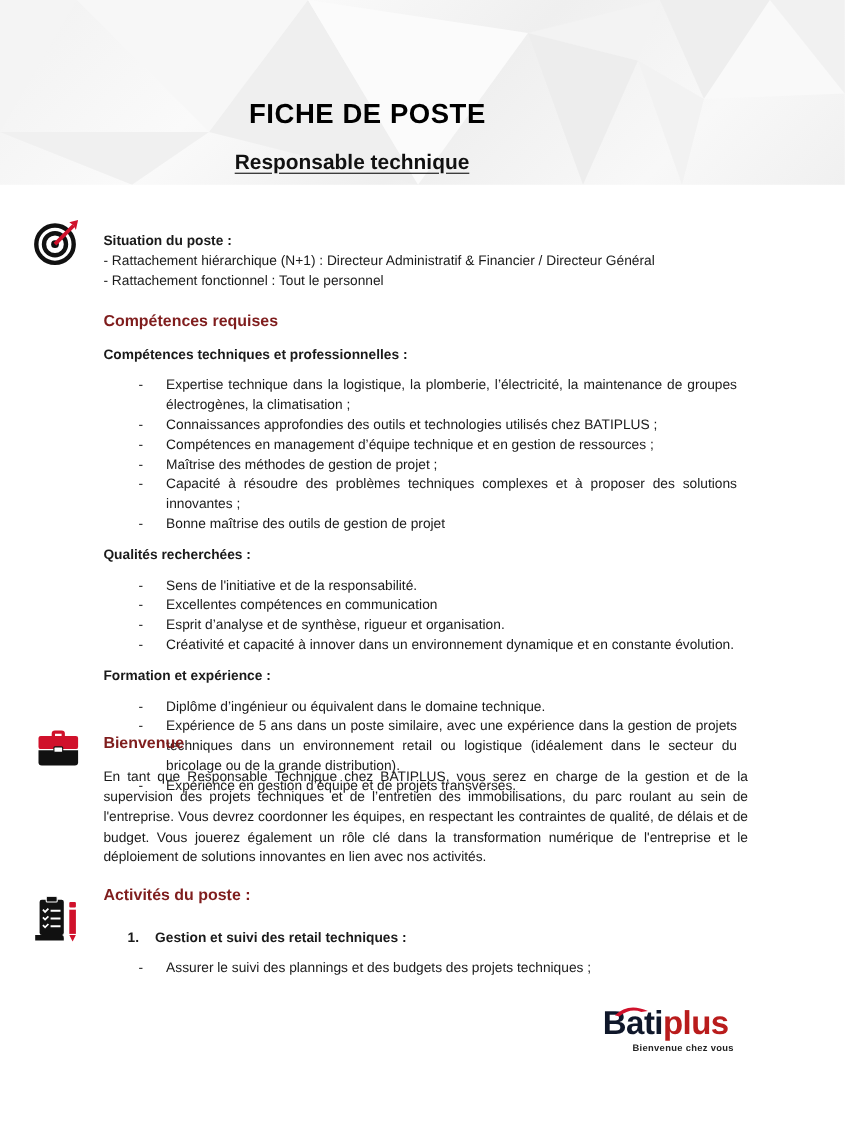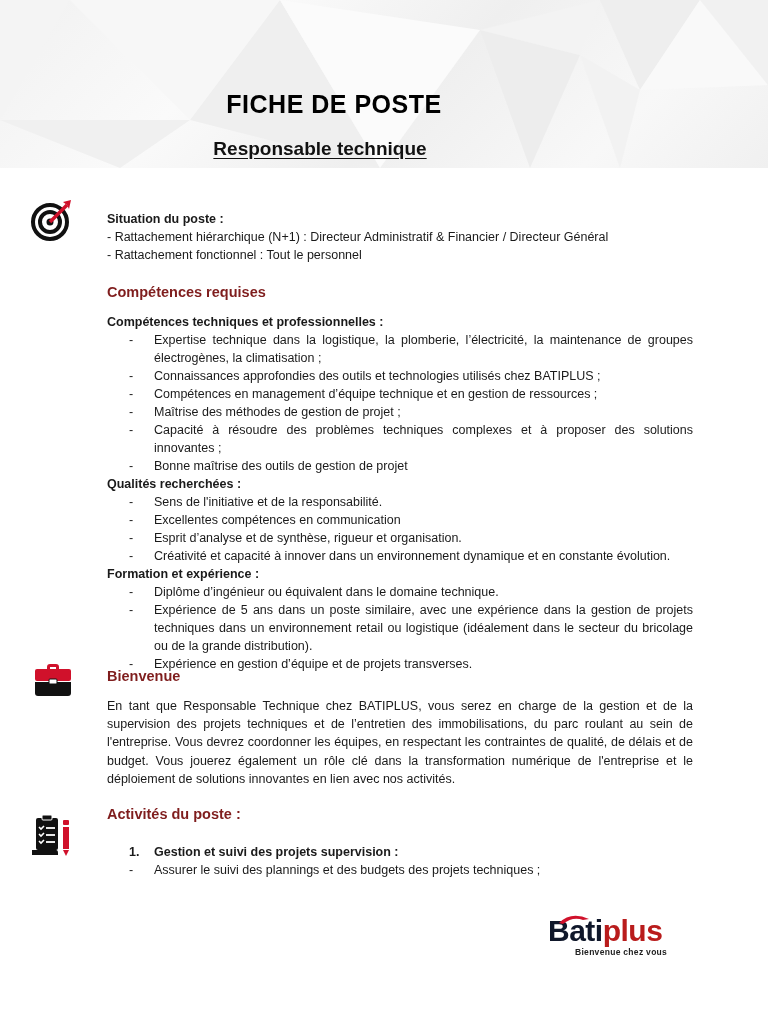--- a/index.html
+++ b/index.html
@@ -18,24 +18,24 @@
     .title {
       position: absolute; left: 0; width: 668px; top: 90px; text-align: center;
       font-family: "Liberation Sans", sans-serif; font-weight: bold; font-size: 25px;
       letter-spacing: 0.5px; color: #000;
     }
     .subtitle {
       position: absolute; left: 0; width: 640px; top: 138px; text-align: center;
       font-size: 19px; font-weight: bold; color: #111;
     }
     .subtitle span { text-decoration: underline; text-underline-offset: 3px; }
-    .doc { position: absolute; left: 107px; width: 586px; font-size: 12.5px; line-height: 18px; color: #1a1a1a; }
+    .doc { position: absolute; left: 94px; width: 586px; font-size: 12.5px; line-height: 18px; color: #1a1a1a; }
     .bold { font-weight: bold; }
     .red-h { color: #7f1d1d; font-weight: bold; font-size: 14.5px; }
-    ul.dash { list-style: none; margin: 0; padding: 0; }
+    ul.dash { list-style: none; margin: 10px; padding: 0; }
     ul.dash li { position: relative; padding-left: 47px; text-align: justify; }
     ul.dash li::before { content: "-"; position: absolute; left: 22px; top: 0; }
     .icon { position: absolute; }
     .para { text-align: justify; }
     .logo { position: absolute; left: 548px; top: 915px; width: 130px; }
     .logo-word { font-size: 30px; font-weight: bold; letter-spacing: -0.5px; line-height: 32px; }
     .logo-bati { color: #0f172a; }
     .logo-plus { color: #b91c1c; }
     .logo-tag { font-size: 8.5px; color: #222; font-weight: bold; margin-left: 27px; letter-spacing: 0.3px; }
     .logo-roof { position: absolute; left: 5px; top: -2px; }
@@ -133,21 +133,21 @@
     <rect x="33" y="5" width="6" height="5" rx="1" fill="#d0112b"></rect>
     <rect x="33" y="12" width="6" height="22" fill="#d0112b"></rect>
     <polygon points="33,35 39,35 36,41" fill="#d0112b"></polygon>
   </svg>
 </div>
 
 <div class="doc" style="top:805px;">
   <div class="red-h">Activités du poste :</div>
   <div style="height:20px;"></div>
   <div class="bold" style="padding-left:22px; position:relative;">
-    <span style="display:inline-block; width:25px;">1.</span><span>Gestion et suivi des projets supervision :</span>
+    <span style="display:inline-block; width:25px;">1.</span><span>Gestion et suivi des retail techniques :</span>
   </div>
   <ul class="dash">
     <li>Assurer le suivi des plannings et des budgets des projets techniques ;</li>
   </ul>
 </div>
 
 <div class="logo">
   <svg class="logo-roof" width="40" height="12" viewBox="0 0 40 12">
     <path d="M6 10 Q18 -2 36 6 L30 7 Q20 3 10 11 Z" fill="#d0112b"></path>
   </svg>

